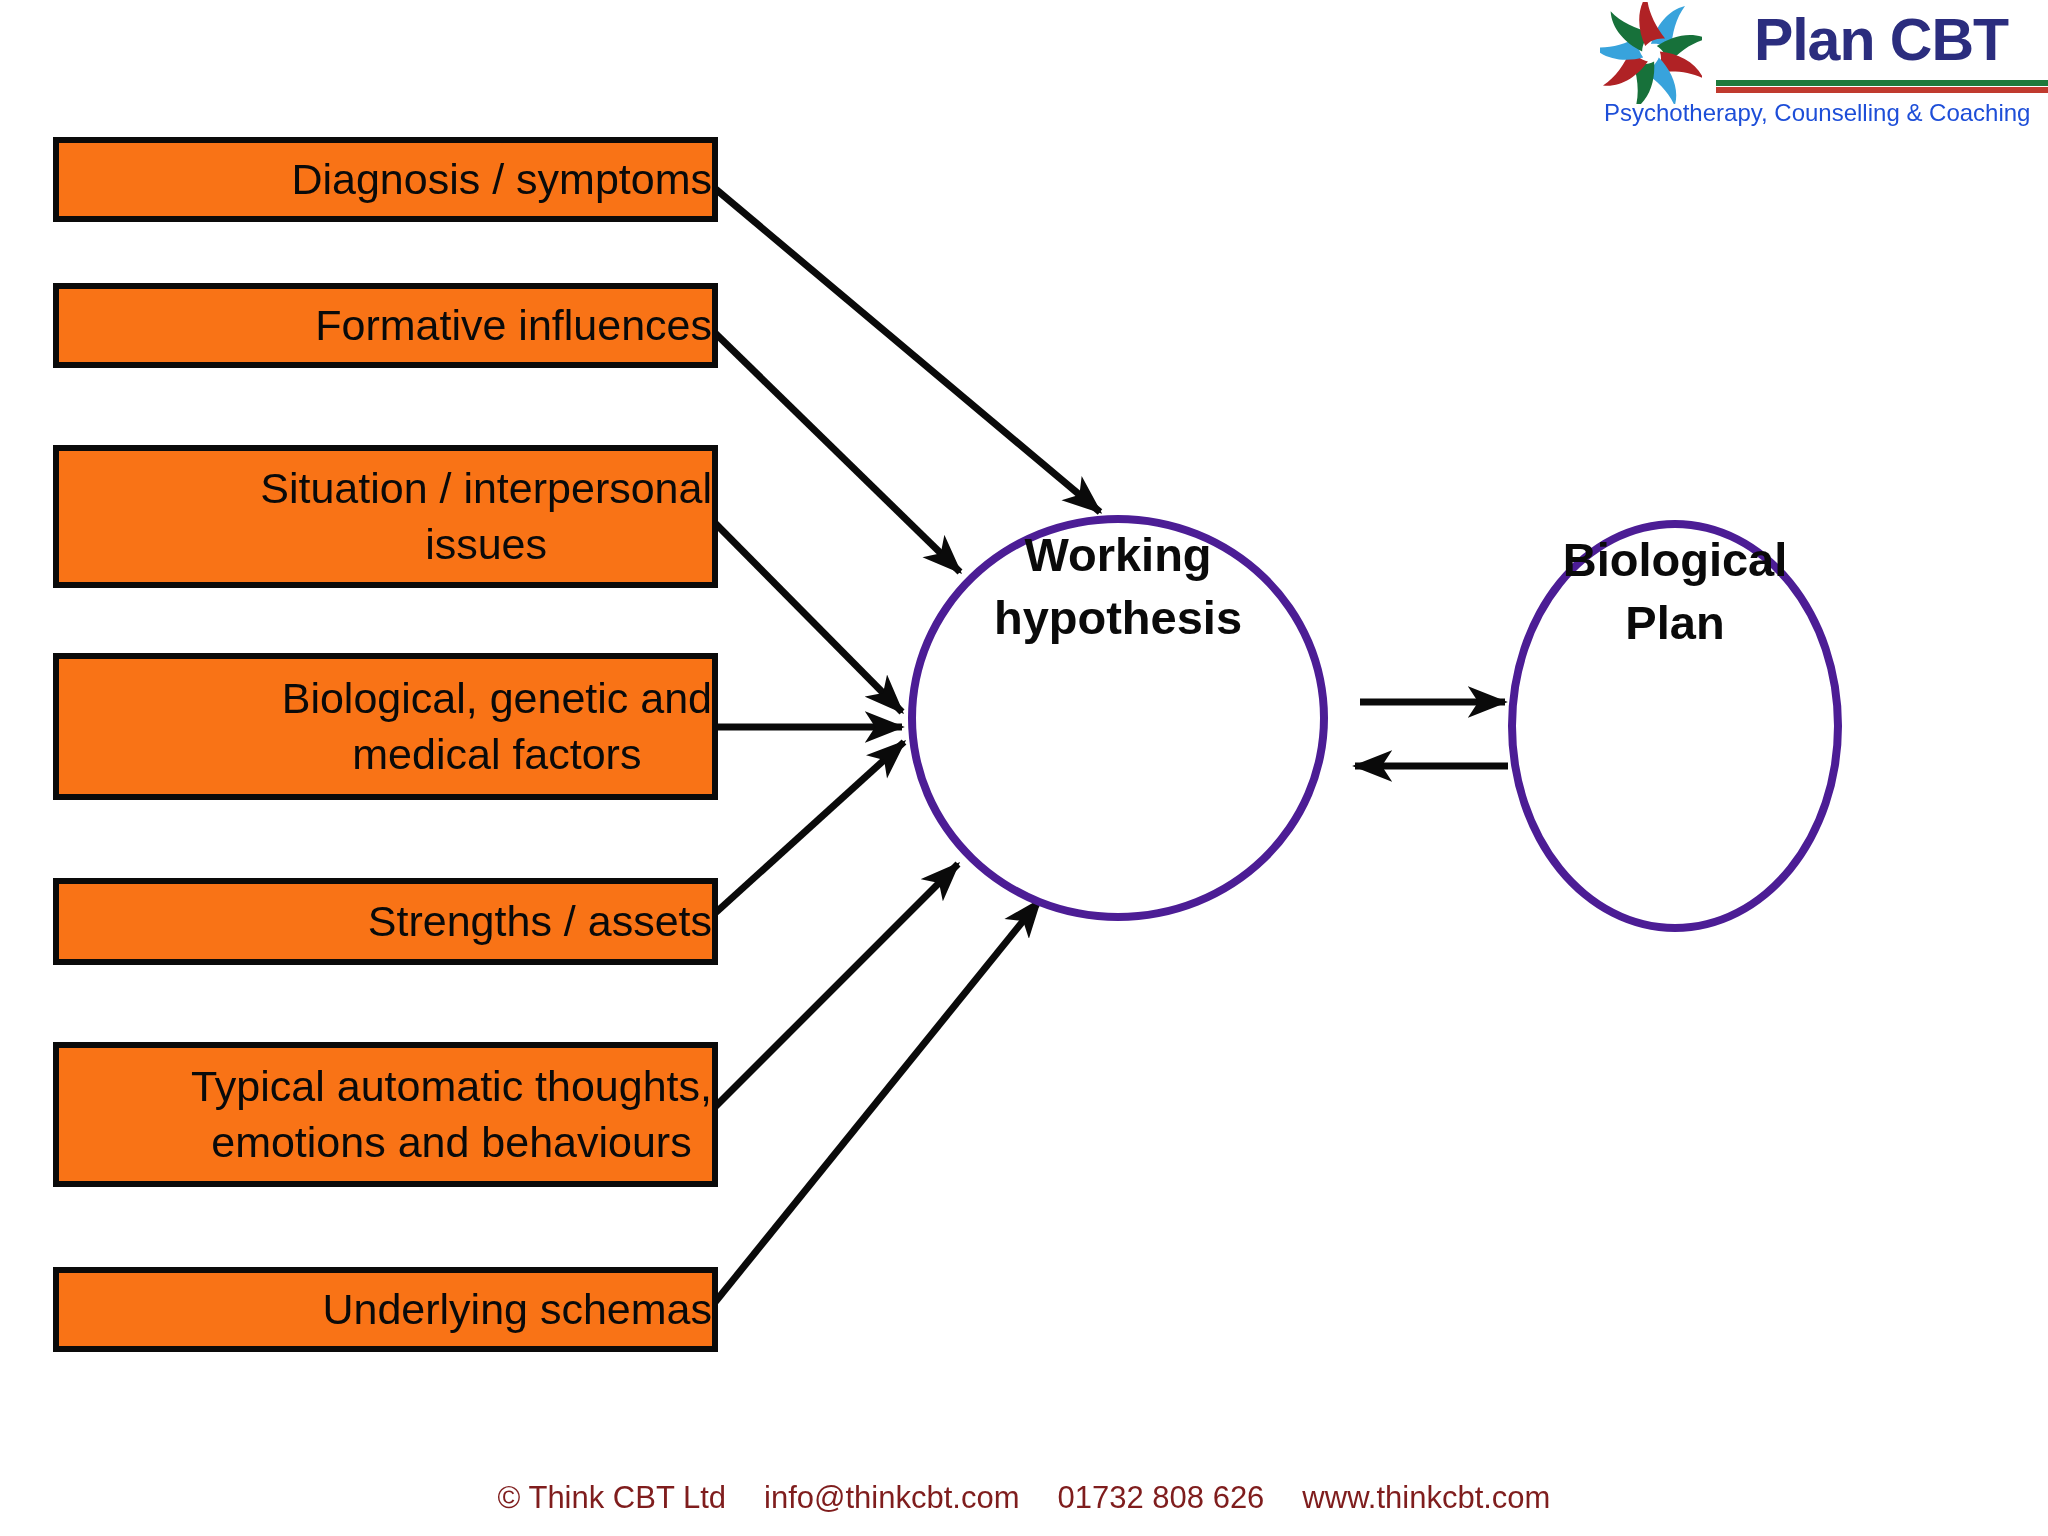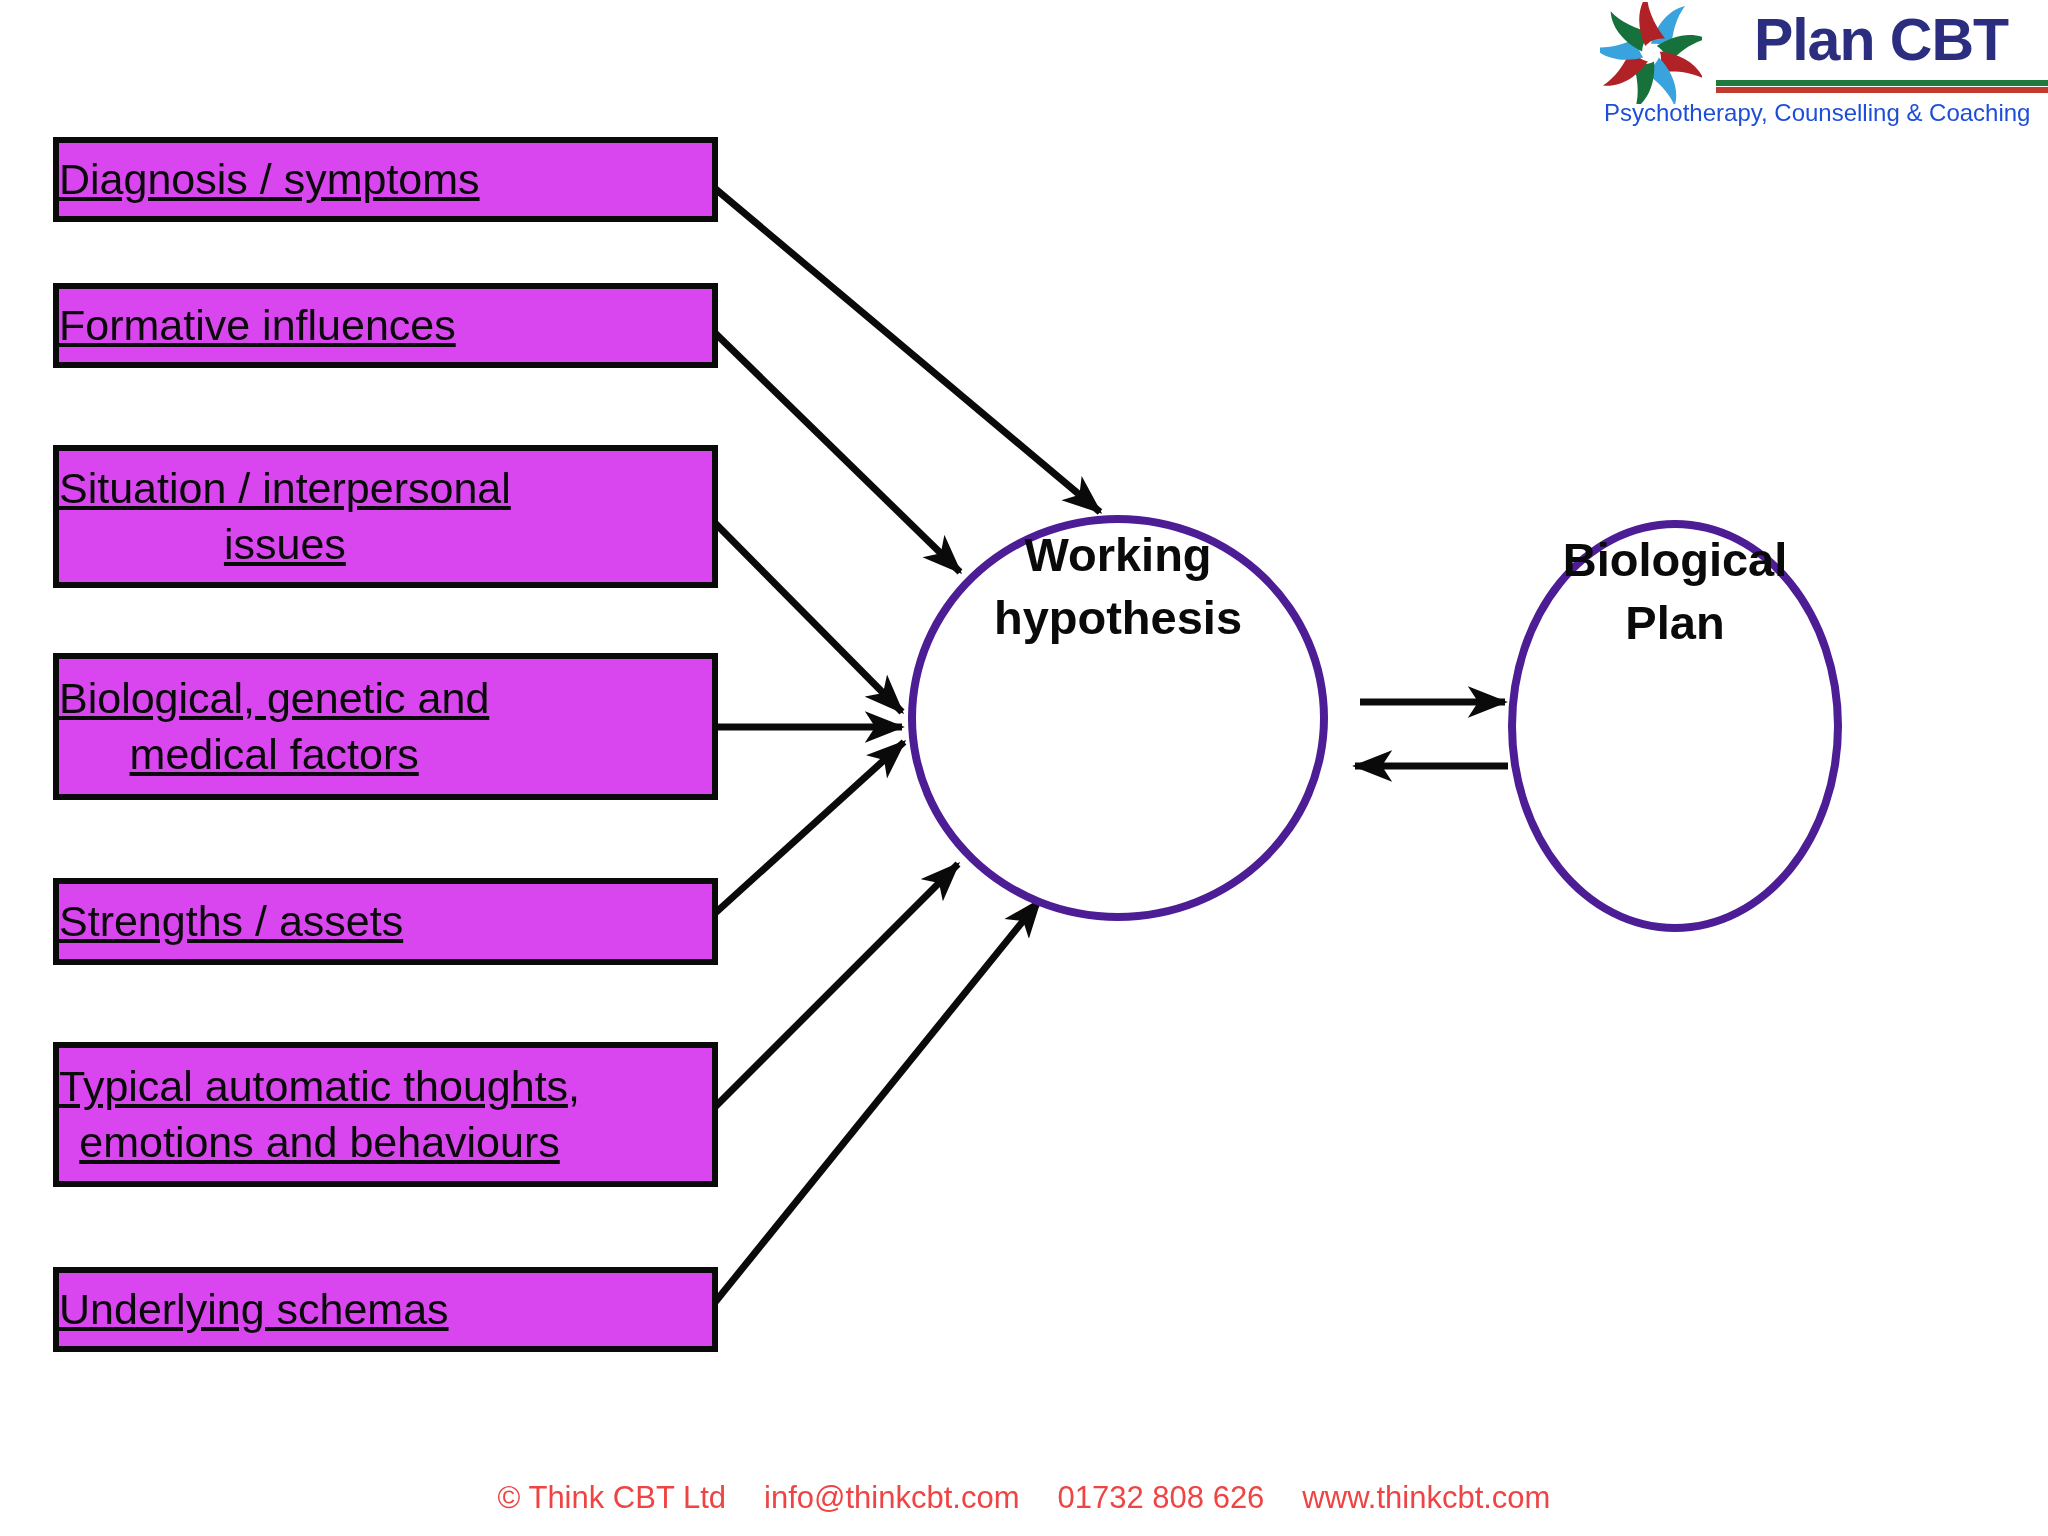--- a/index.html
+++ b/index.html
@@ -3,43 +3,43 @@
 <meta charset="utf-8">
 <style>
   html,body{margin:0;padding:0;background:#ffffff;}
   .page{position:relative;width:2048px;height:1536px;background:#ffffff;overflow:hidden;
         font-family:"Liberation Sans",sans-serif;color:#0a0a0a;}
 
   
   .connectors{position:absolute;left:0;top:0;width:2048px;height:1536px;}
 
   
-  .fbox{position:absolute;left:53px;width:653px;border:6px solid #0a0a0a;background:#d946ef;
-        display:flex;align-items:center;justify-content:flex-start;text-decoration:underline;}
+  .fbox{position:absolute;left:53px;width:653px;border:6px solid #0a0a0a;background:#f97316;
+        display:flex;align-items:center;justify-content:flex-end;}
   .fbox-label{font-size:43px;line-height:1.28;text-align:center;white-space:pre-line;}
 
   
   .circle{position:absolute;border:8px solid #4c1d95;border-radius:50%;background:#ffffff;
           display:flex;align-items:flex-start;justify-content:center;}
   .circle-label{font-size:47px;font-weight:bold;line-height:1.35;text-align:center;white-space:pre-line;}
 
   
   .logo-swirl{position:absolute;left:1600px;top:2px;width:102px;height:102px;}
   .p-red{fill:#b02225;} .p-blue{fill:#38a3dc;} .p-green{fill:#17713a;}
   .brand{position:absolute;left:1714px;top:4px;width:334px;height:72px;
          font-size:59px;font-weight:bold;letter-spacing:-1px;color:#2b2d7e;
          display:flex;align-items:center;justify-content:center;}
   .brand-underline-green{position:absolute;left:1716px;top:80px;width:332px;height:6px;background:#1d7a3c;}
   .brand-underline-red{position:absolute;left:1716px;top:87px;width:332px;height:6px;background:#c03a2e;}
   .tagline{position:absolute;left:1604px;top:99px;width:444px;
            font-size:24px;color:#1d4ed8;text-align:left;}
 
   
   .footer{position:absolute;left:0;top:1480px;width:2048px;display:flex;
-          justify-content:center;gap:38px;font-size:31px;color:#ef4444;}
+          justify-content:center;gap:38px;font-size:31px;color:#7f1d1d;}
 </style>
 </head>
 <body>
 
 <div class="page">
 
   <svg class="connectors" viewBox="0 0 2048 1536" xmlns="http://www.w3.org/2000/svg">
     <defs>
       <marker id="ah" viewBox="0 0 14 11" refX="13" refY="5.5" markerUnits="userSpaceOnUse" markerWidth="40" markerHeight="32" orient="auto">
         <path d="M0,0 L14,5.5 L0,11 L3.6,5.5 Z" fill="#0a0a0a"></path>

